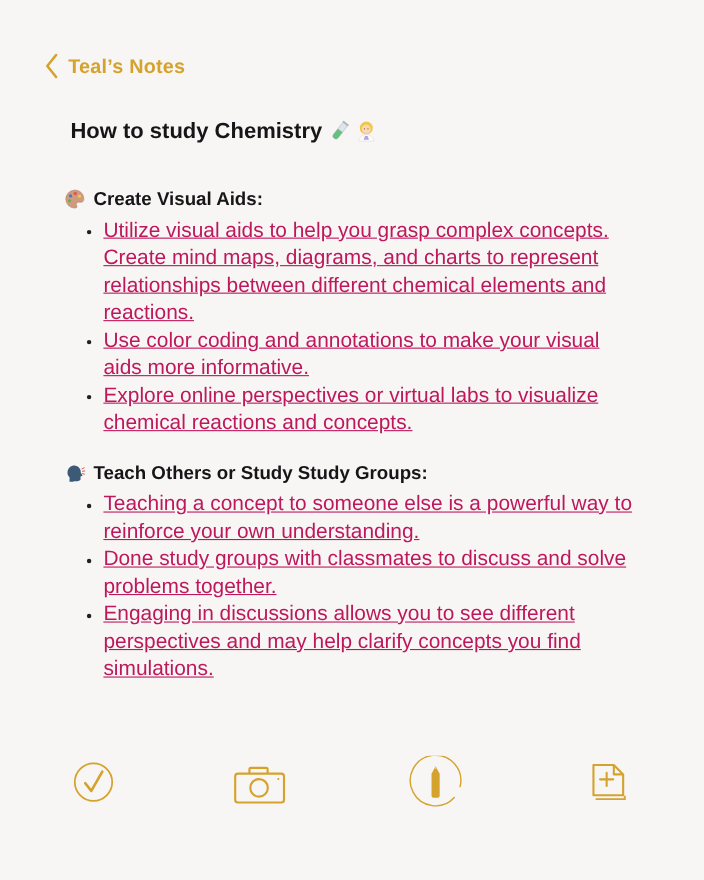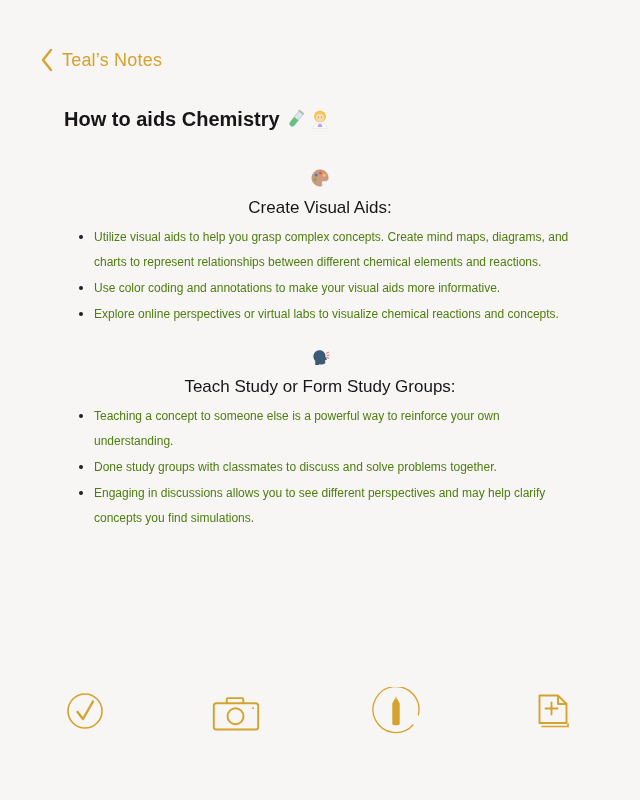--- a/index.html
+++ b/index.html
@@ -9,44 +9,44 @@
     position:relative; width:640px; height:800px;
     background:var(--bg, #F7F6F4); overflow:hidden; color:#1E1E20;
   }
 
   
   .nav {
     position:absolute; top:42px; left:40px; right:38px; height:36px;
     display:flex; justify-content:space-between; align-items:center;
     color:var(--accent, #D5A22E);
   }
-  .back-btn { display:flex; align-items:center; gap:9px; cursor:pointer; }
+  .back-btn { display:flex; align-items:center; gap:9px; cursor:pointer;font-weight:bold; }
   .back-label { font-size:18px; letter-spacing:.2px; }
   .nav-right { display:flex; align-items:center; gap:11px; }
   .more-btn { width:33px; height:33px; display:flex; cursor:pointer; }
   .done-btn { font-size:20px; font-weight:bold; cursor:pointer; }
 
   
   .note-body { position:absolute; left:58px; top:106px; width:524px; }
   .note-title {
     margin-left:6px; display:flex; align-items:center; gap:5px;
     font-size:20px; font-weight:bold; line-height:26px; color:#161618;
   }
   .title-emojis { display:inline-flex; gap:2px; align-items:center; }
   .sec-heading {
     display:flex; align-items:center; gap:7px;
-    font-size:17px; font-weight:normal; line-height:25px; color:#161618;flex-direction:column;
+    font-size:17px; font-weight:bold; line-height:25px; color:#161618;
   }
   .sec-heading:first-of-type { margin-top:0; }
   .section { margin-top:0; }
   .section + .section { margin-top:20px; }
   .note-sections > .section:first-child { margin-top:36px; }
   .sec-bullets { margin:4px 0 0 0; padding-left:36px; list-style:disc; }
   .sec-bullets li {
-    font-size:12px; line-height:25px; color:#4d7c0f;
+    font-size:19px; line-height:25px; color:#be185d;text-decoration:underline;
   }
   .sec-bullets li::marker { color:#202022; font-size:14px; }
   .emoji { display:inline-flex; width:20px; height:20px; flex:none; }
   .emoji svg { width:100%; height:100%; }
   .title-emojis .emoji { width:22px; height:22px; }
 
   
   .toolbar { position:absolute; left:0; top:680px; width:640px; height:70px; color:var(--accent, #D5A22E); }
   .tool-btn { position:absolute; cursor:pointer; background:none; border:none; color:inherit; padding:0; }
   .tool-checklist { left:66px;  top:12px; width:38px; height:38px; }
@@ -64,21 +64,21 @@
     <div class="back-btn">
       <svg width="13" height="24" viewBox="0 0 13 24">
         <path d="M11 2 L3 12 L11 22" fill="none" stroke="currentColor" stroke-width="2.3" stroke-linecap="round" stroke-linejoin="round"></path>
       </svg>
       <span class="back-label">Teal’s Notes</span>
     </div>
   </header>
 
   <main class="note-body">
     <h1 class="note-title">
-      <span>How to aids Chemistry</span>
+      <span>How to study Chemistry</span>
       <span class="title-emojis">
           <span class="emoji" title="🧪">
   <svg viewBox="0 0 20 20">
     <g transform="rotate(38 10 10)">
       <rect x="7.6" y="1.8" width="4.8" height="16" rx="2.4" fill="#DFE5EA" stroke="#AEB8C2" stroke-width="0.5"></rect>
       <path d="M7.6 9.5 h4.8 v5.9 a2.4 2.4 0 0 1 -4.8 0 Z" fill="#66C17E"></path>
       <rect x="6.9" y="1.4" width="6.2" height="1.7" rx="0.8" fill="#AEB8C2"></rect>
     </g>
   </svg>
 </span>
@@ -115,21 +115,21 @@
           </ul>
         </div>
         <div class="section">
           <div class="sec-heading">
             <span class="emoji" title="🗣️">
   <svg viewBox="0 0 20 20">
     <path d="M5.2 18 V13.8 C3.6 12.3 3 10.2 3.5 8.1 C4.3 4.8 7.3 2.8 10.5 3.3 C13.6 3.8 15.8 6.6 15.4 9.6 L17 12.5 L15.2 13.2 V16.2 C13.4 17.6 11 17.9 9 17.3 L9 18 Z" fill="#3C5A76"></path>
     <path d="M16.6 6.2 l1.9 -0.9 M17 8.4 l2.1 -0.2 M16.8 10.6 l2 0.5" stroke="#D65A4A" stroke-width="0.9" stroke-linecap="round" fill="none"></path>
   </svg>
 </span>
-            <span class="sec-label">Teach Study or Form Study Groups:</span>
+            <span class="sec-label">Teach Others or Study Study Groups:</span>
           </div>
           <ul class="sec-bullets">
             <li>Teaching a concept to someone else is a powerful way to reinforce your own understanding.</li>
             <li>Done study groups with classmates to discuss and solve problems together.</li>
             <li>Engaging in discussions allows you to see different perspectives and may help clarify concepts you find simulations.</li>
           </ul>
         </div>
       </div>
   </main>
 

